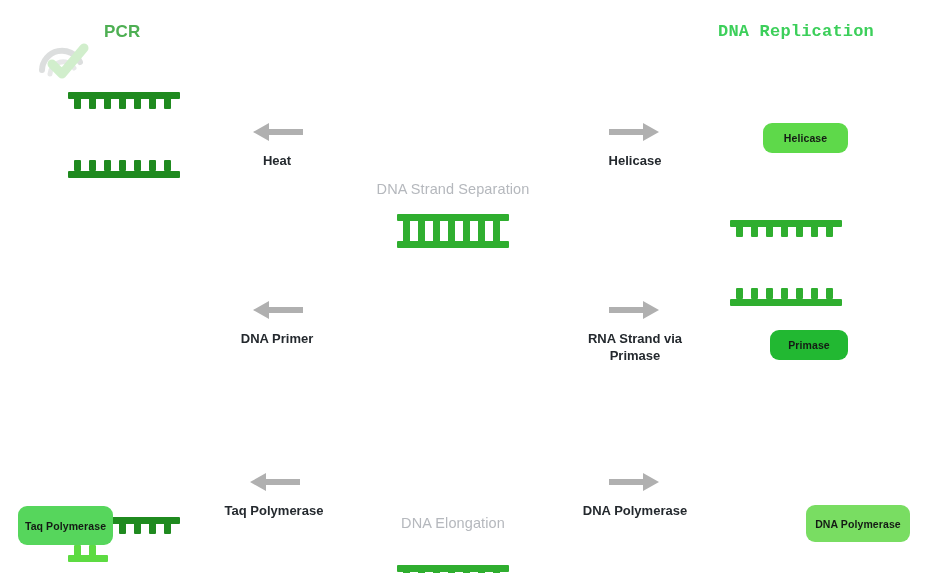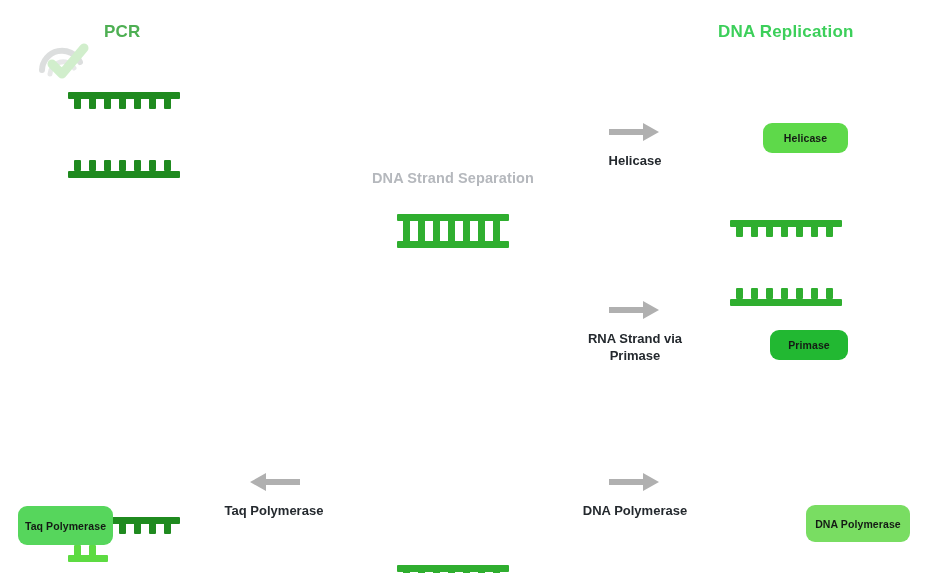--- a/index.html
+++ b/index.html
@@ -19,21 +19,21 @@
 
   
   .col-title {
     position: absolute;
     font-size: 17px;
     font-weight: 700;
     letter-spacing: 0.2px;
     white-space: nowrap;
   }
   #title-pcr  { left: 104px; top: 22px; color: #4eaf53; }
-  #title-repl { left: 718px; top: 22px; color: #3ccf5a; }
+  #title-repl { left: 718px; top: 22px; color: #3ccf5a; font-family: Liberation Mono, monospace; }
 
   
   #logo {
     position: absolute;
     left: 34px; top: 40px;
     width: 68px; height: 46px;
     opacity: 0.85;
   }
 
   
@@ -126,34 +126,40 @@
     <div class="backbone dark" style="top:79px; width:112px;"></div>
     <div class="tooth dark" style="left:6px;  top:68px;"></div>
     <div class="tooth dark" style="left:21px; top:68px;"></div>
     <div class="tooth dark" style="left:36px; top:68px;"></div>
     <div class="tooth dark" style="left:51px; top:68px;"></div>
     <div class="tooth dark" style="left:66px; top:68px;"></div>
     <div class="tooth dark" style="left:81px; top:68px;"></div>
     <div class="tooth dark" style="left:96px; top:68px;"></div>
   </div>
 
+  <div class="arrow-wrap" style="left:202px; top:122px;">
+    <svg class="arrow" width="52" height="20" viewBox="0 0 52 20">
+      <path d="M52 7 L18 7 L18 1 L2 10 L18 19 L18 13 L52 13 Z" fill="#b0b0b0"></path>
+    </svg>
+    <div class="arrow-label">Heat</div>
+  </div>
 
   <div class="cell strand" style="left:397px; top:122px; width:112px; height:36px;">
     <div class="backbone mid" style="top:0; width:112px;"></div>
     <div class="backbone mid" style="top:27px; width:112px;"></div>
     <div class="tooth mid" style="left:6px;  top:6px; height:22px;"></div>
     <div class="tooth mid" style="left:21px; top:6px; height:22px;"></div>
     <div class="tooth mid" style="left:36px; top:6px; height:22px;"></div>
     <div class="tooth mid" style="left:51px; top:6px; height:22px;"></div>
     <div class="tooth mid" style="left:66px; top:6px; height:22px;"></div>
     <div class="tooth mid" style="left:81px; top:6px; height:22px;"></div>
     <div class="tooth mid" style="left:96px; top:6px; height:22px;"></div>
   </div>
 
-  <div class="process-label" style="left:303px; top:170px;font-weight:bold;">DNA Strand Separation</div>
+  <div class="process-label" style="left:303px; top:181px;">DNA Strand Separation</div>
 
   <div class="arrow-wrap" style="left:560px; top:122px;">
     <svg class="arrow" width="52" height="20" viewBox="0 0 52 20">
       <path d="M0 7 L34 7 L34 1 L50 10 L34 19 L34 13 L0 13 Z" fill="#b0b0b0"></path>
     </svg>
     <div class="arrow-label">Helicase</div>
   </div>
 
   <div class="cell strand" style="left:730px; top:92px; width:112px; height:92px;">
     <div class="backbone mid" style="top:0; width:112px;"></div>
@@ -185,20 +191,26 @@
     <div class="tooth dark" style="left:51px; top:6px;"></div>
     <div class="tooth dark" style="left:66px; top:6px;"></div>
     <div class="tooth dark" style="left:81px; top:6px;"></div>
     <div class="tooth dark" style="left:96px; top:6px;"></div>
 
     <div class="backbone light" style="top:38px; width:40px;"></div>
     <div class="tooth light" style="left:6px;  top:28px;"></div>
     <div class="tooth light" style="left:21px; top:28px;"></div>
   </div>
 
+  <div class="arrow-wrap" style="left:202px; top:300px;">
+    <svg class="arrow" width="52" height="20" viewBox="0 0 52 20">
+      <path d="M52 7 L18 7 L18 1 L2 10 L18 19 L18 13 L52 13 Z" fill="#b0b0b0"></path>
+    </svg>
+    <div class="arrow-label">DNA Primer</div>
+  </div>
 
   <div class="cell strand" style="left:397px; top:300px; width:112px; height:20px;">
     <div class="backbone mid" style="top:0; width:112px;"></div>
     <div class="tooth mid" style="left:6px;  top:6px;"></div>
     <div class="tooth mid" style="left:21px; top:6px;"></div>
     <div class="tooth mid" style="left:36px; top:6px;"></div>
     <div class="tooth mid" style="left:51px; top:6px;"></div>
     <div class="tooth mid" style="left:66px; top:6px;"></div>
     <div class="tooth mid" style="left:81px; top:6px;"></div>
     <div class="tooth mid" style="left:96px; top:6px;"></div>
@@ -217,20 +229,21 @@
 
   <div class="badge" style="left:18px; top:506px; width:95px; height:39px; background:#56d65c;">Taq Polymerase</div>
 
   <div class="arrow-wrap" style="left:199px; top:472px;">
     <svg class="arrow" width="52" height="20" viewBox="0 0 52 20">
       <path d="M52 7 L18 7 L18 1 L2 10 L18 19 L18 13 L52 13 Z" fill="#b0b0b0"></path>
     </svg>
     <div class="arrow-label">Taq Polymerase</div>
   </div>
 
+  <div class="process-label" style="left:303px; top:515px;">DNA Elongation</div>
 
   <div class="arrow-wrap" style="left:560px; top:472px;">
     <svg class="arrow" width="52" height="20" viewBox="0 0 52 20">
       <path d="M0 7 L34 7 L34 1 L50 10 L34 19 L34 13 L0 13 Z" fill="#b0b0b0"></path>
     </svg>
     <div class="arrow-label">DNA Polymerase</div>
   </div>
 
   <div class="badge" style="left:806px; top:505px; width:104px; height:37px; background:#79dd62;">DNA Polymerase</div>
 

